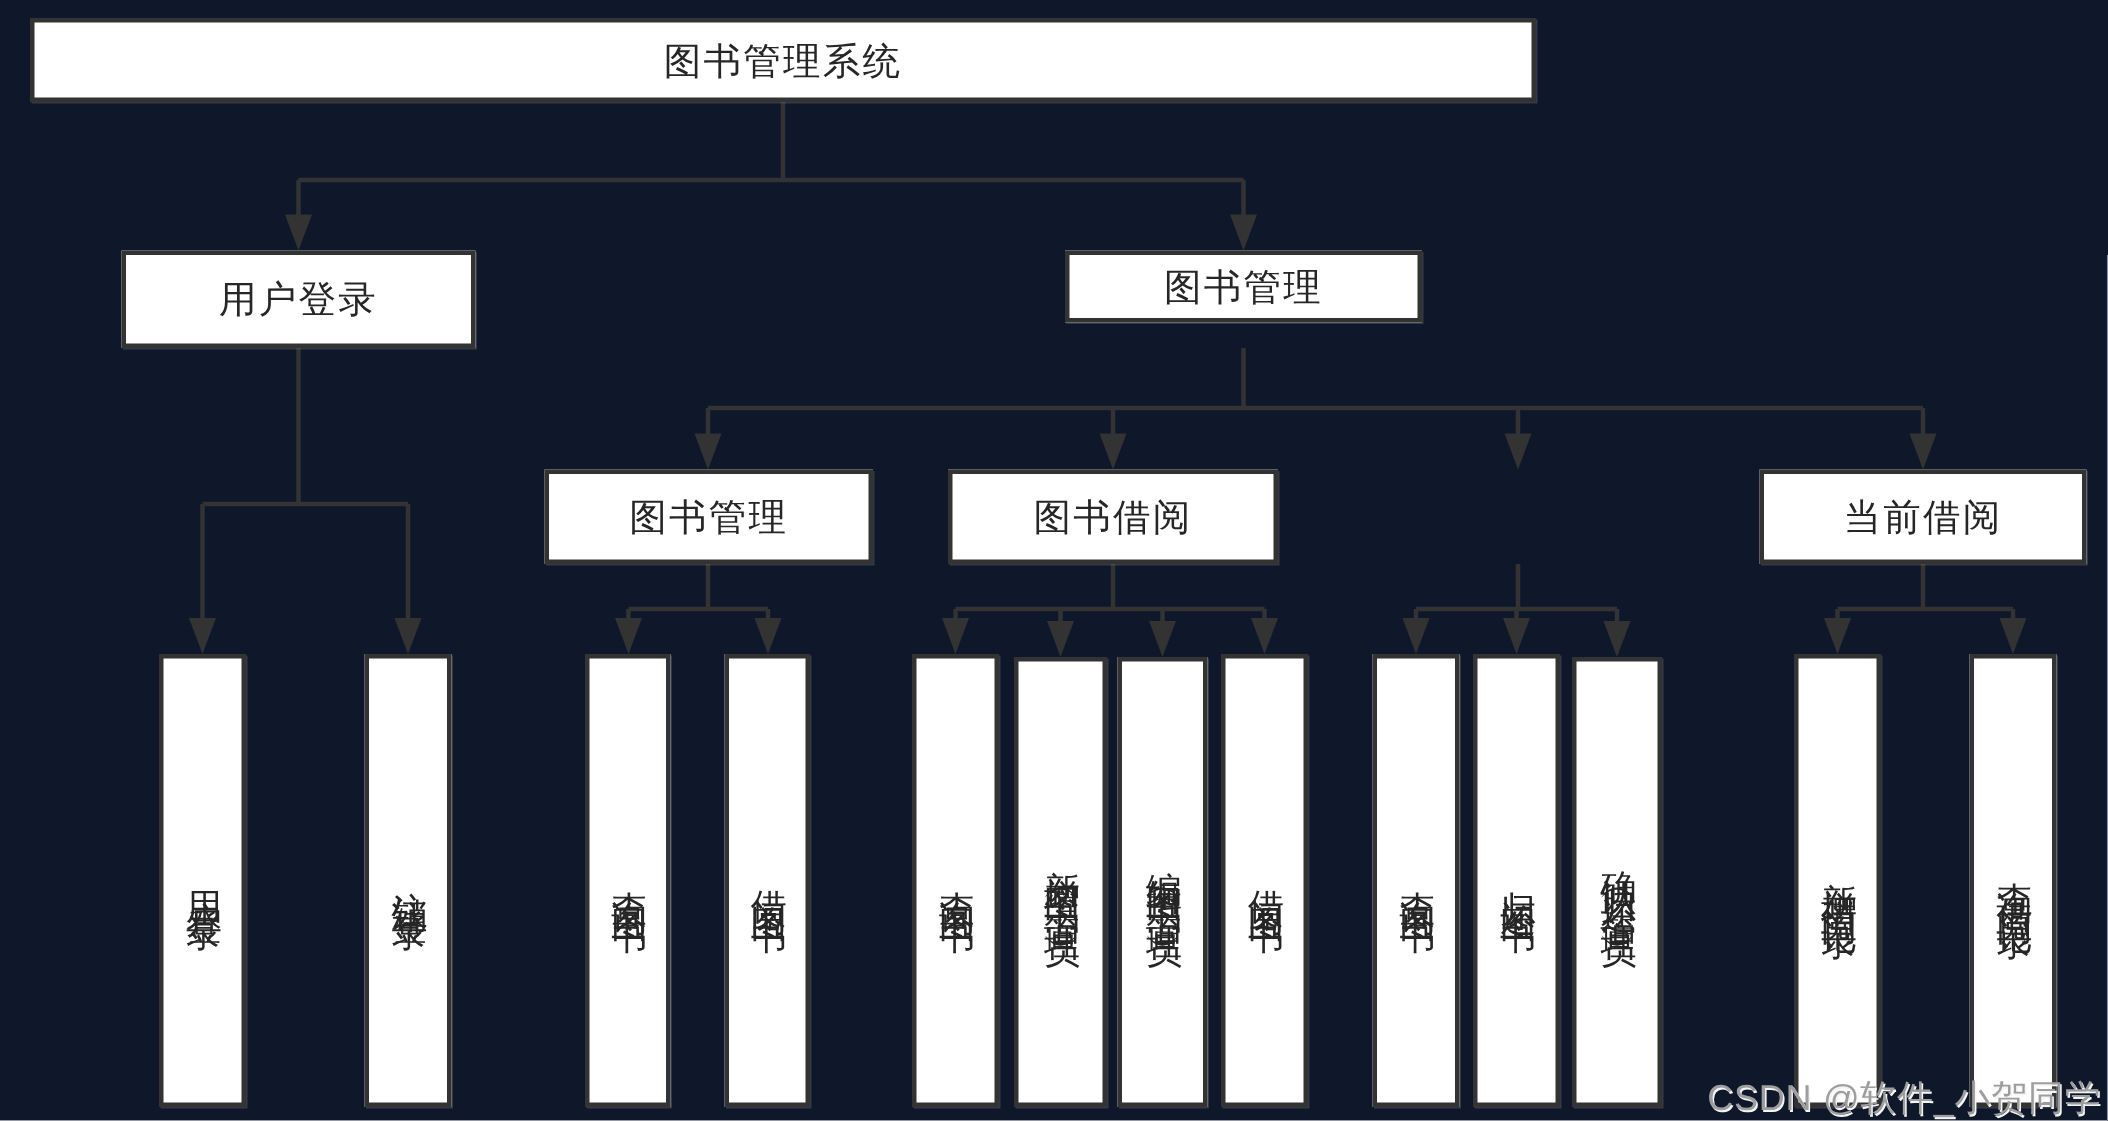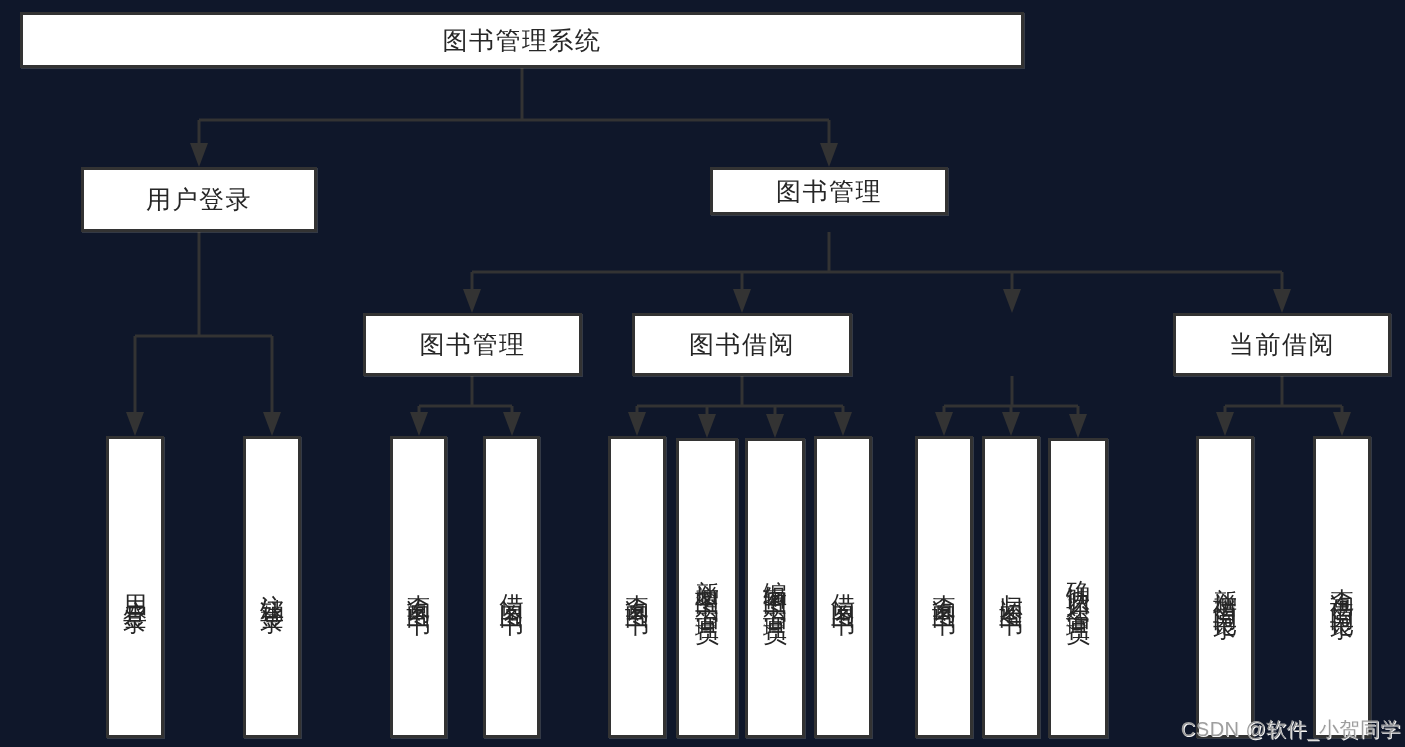--- a/index.html
+++ b/index.html
@@ -46,21 +46,21 @@
     line-height: 1;
     writing-mode: vertical-rl;
     text-orientation: mixed;
     letter-spacing: 6px;
     white-space: nowrap;
   }
   .watermark {
     position: absolute;
     right: 4px;
     top: 716px;
-    font-size: 20px;
+    font-size: 24px;
     letter-spacing: 0.5px;
     color: #9e9e9e;
     text-shadow: 1px 1px 0 #f5f5f5;
     white-space: nowrap;
   }
 </style>
 </head>
 <body>
 
 <div class="stage">

